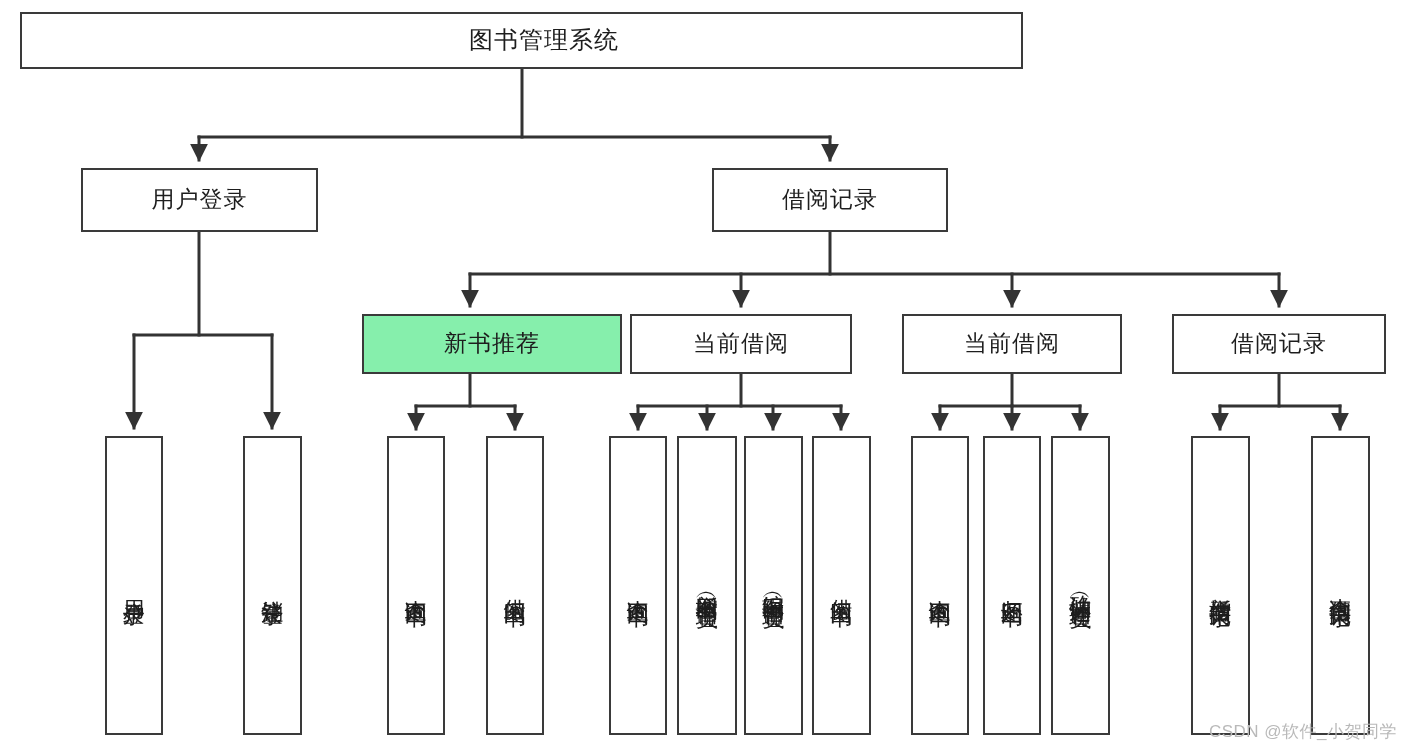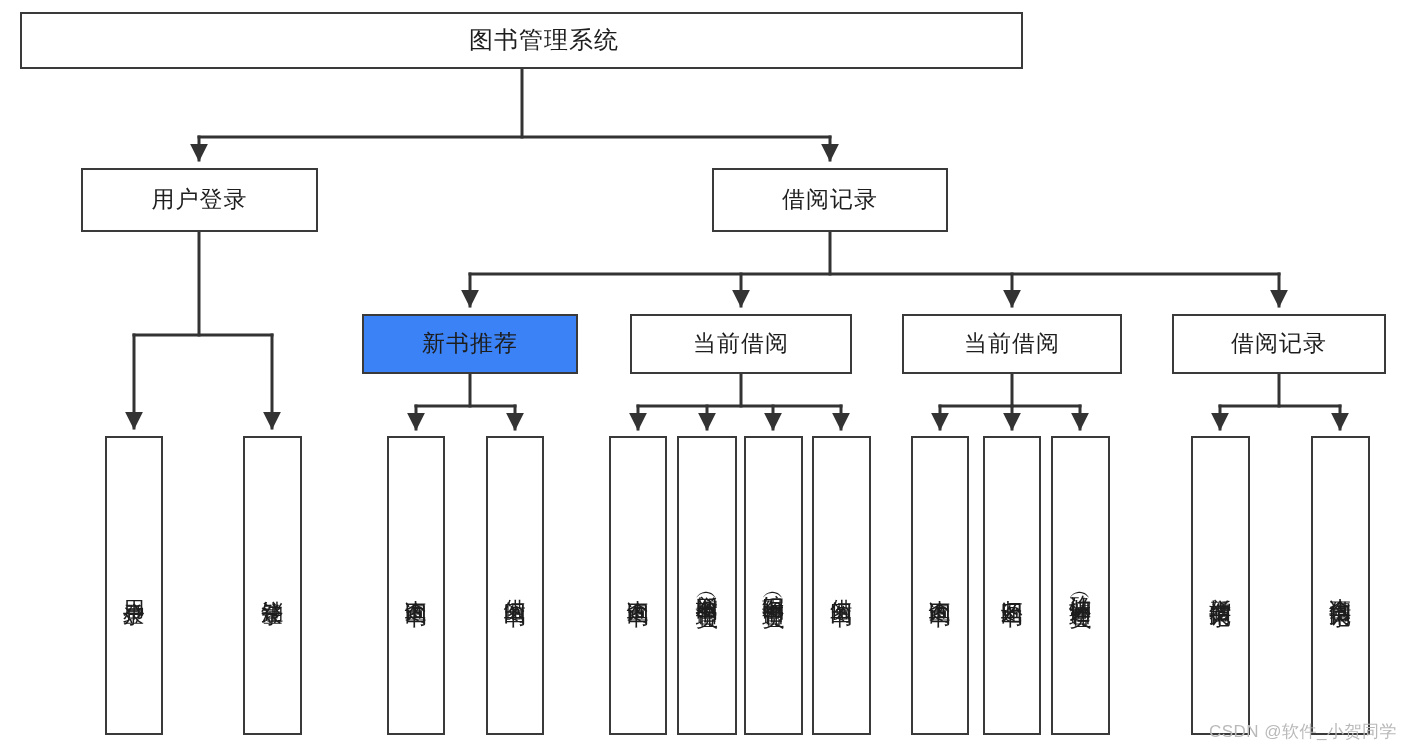--- a/index.html
+++ b/index.html
@@ -129,21 +129,21 @@
       <span>图书管理系统</span>
     </div>
 
   <div class="node horiz" style="left: 81px; top: 168px; width: 237px; height: 64px; border-color: rgb(58, 58, 58); background: rgb(255, 255, 255); color: rgb(29, 29, 29);">
       <span>用户登录</span>
     </div>
   <div class="node horiz" style="left: 712px; top: 168px; width: 236px; height: 64px; border-color: rgb(58, 58, 58); background: rgb(255, 255, 255); color: rgb(29, 29, 29);">
       <span>借阅记录</span>
     </div>
 
-  <div class="node horiz" style="left: 362px; top: 314px; width: 216px; height: 60px; border-color: rgb(58, 58, 58); background: #3b82f6; color: rgb(29, 29, 29);">
+  <div class="node horiz" style="left: 362px; top: 314px; width: 260px; height: 60px; border-color: rgb(58, 58, 58); background: #86efac; color: rgb(29, 29, 29);">
       <span>新书推荐</span>
     </div>
   <div class="node horiz" style="left: 630px; top: 314px; width: 222px; height: 60px; border-color: rgb(58, 58, 58); background: rgb(255, 255, 255); color: rgb(29, 29, 29);">
       <span>当前借阅</span>
     </div>
   <div class="node horiz" style="left: 902px; top: 314px; width: 220px; height: 60px; border-color: rgb(58, 58, 58); background: rgb(255, 255, 255); color: rgb(29, 29, 29);">
       <span>当前借阅</span>
     </div>
   <div class="node horiz" style="left: 1172px; top: 314px; width: 214px; height: 60px; border-color: rgb(58, 58, 58); background: rgb(255, 255, 255); color: rgb(29, 29, 29);">
       <span>借阅记录</span>

